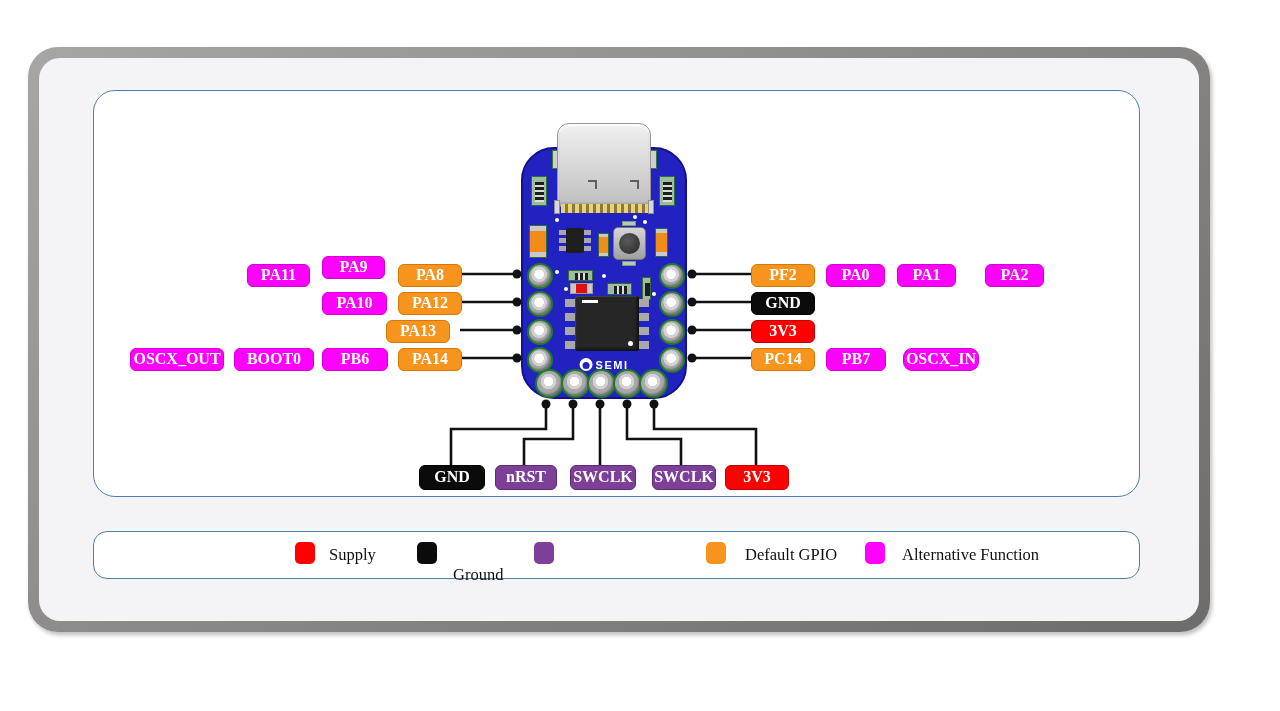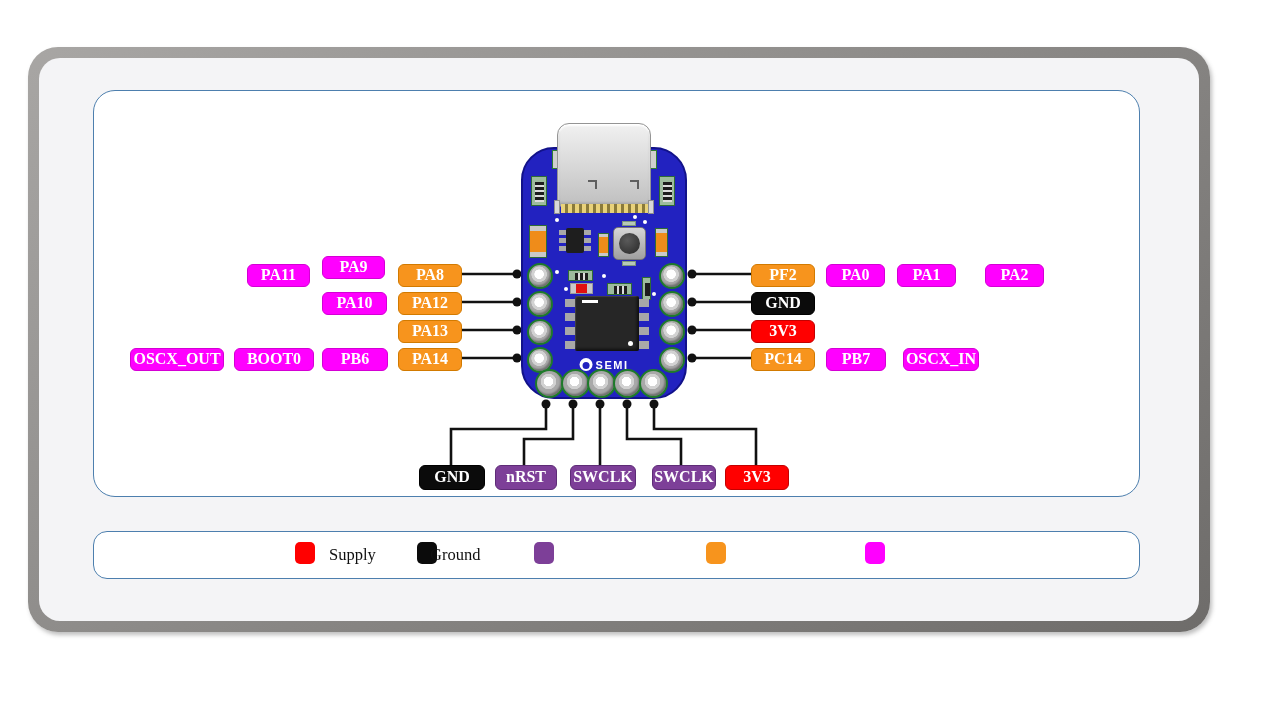--- a/index.html
+++ b/index.html
@@ -211,44 +211,46 @@
       <div class="pad" style="left: 612.5px; top: 368.5px; width: 25px; height: 25px;"></div>
       <div class="pad" style="left: 638.5px; top: 368.5px; width: 25px; height: 25px;"></div>
     </div>
 
   <div id="labels" style="position:absolute;inset:0">
       <div class="pin-label t-alt" style="left: 247px; top: 264px; width: 61px; height: 21px; line-height: 19px;">PA11</div>
       <div class="pin-label t-alt" style="left: 322px; top: 256px; width: 61px; height: 21px; line-height: 19px;">PA9</div>
       <div class="pin-label t-gpio" style="left: 398px; top: 264px; width: 62px; height: 21px; line-height: 19px;">PA8</div>
       <div class="pin-label t-alt" style="left: 322px; top: 292px; width: 63px; height: 21px; line-height: 19px;">PA10</div>
       <div class="pin-label t-gpio" style="left: 398px; top: 292px; width: 62px; height: 21px; line-height: 19px;">PA12</div>
-      <div class="pin-label t-gpio" style="left: 398px; top: 320px; width: 62px; height: 21px; line-height: 19px;">PA13</div>
+      <div class="pin-label t-gpio" style="left: 386px; top: 320px; width: 62px; height: 21px; line-height: 19px;">PA13</div>
       <div class="pin-label t-alt" style="left: 130px; top: 348px; width: 92px; height: 21px; line-height: 19px;">OSCX_OUT</div>
       <div class="pin-label t-alt" style="left: 234px; top: 348px; width: 78px; height: 21px; line-height: 19px;">BOOT0</div>
       <div class="pin-label t-alt" style="left: 322px; top: 348px; width: 64px; height: 21px; line-height: 19px;">PB6</div>
       <div class="pin-label t-gpio" style="left: 398px; top: 348px; width: 62px; height: 21px; line-height: 19px;">PA14</div>
       <div class="pin-label t-gpio" style="left: 751px; top: 264px; width: 62px; height: 21px; line-height: 19px;">PF2</div>
       <div class="pin-label t-alt" style="left: 826px; top: 264px; width: 57px; height: 21px; line-height: 19px;">PA0</div>
       <div class="pin-label t-alt" style="left: 897px; top: 264px; width: 57px; height: 21px; line-height: 19px;">PA1</div>
       <div class="pin-label t-alt" style="left: 969px; top: 264px; width: 57px; height: 21px; line-height: 19px; margin-left: 16px;">PA2</div>
       <div class="pin-label t-ground" style="left: 751px; top: 292px; width: 62px; height: 21px; line-height: 19px;">GND</div>
       <div class="pin-label t-supply" style="left: 751px; top: 320px; width: 62px; height: 21px; line-height: 19px;">3V3</div>
       <div class="pin-label t-gpio" style="left: 751px; top: 348px; width: 62px; height: 21px; line-height: 19px;">PC14</div>
       <div class="pin-label t-alt" style="left: 826px; top: 348px; width: 58px; height: 21px; line-height: 19px;">PB7</div>
-      <div class="pin-label t-alt" style="left: 903px; top: 348px; width: 74px; height: 21px; line-height: 19px;">OSCX_IN</div>
+      <div class="pin-label t-alt" style="left: 903px; top: 348px; width: 74px; height: 21px; line-height: 19px; border-radius: 9px;">OSCX_IN</div>
       <div class="pin-label t-ground" style="left: 419px; top: 465px; width: 64px; height: 23px; line-height: 21px;">GND</div>
       <div class="pin-label t-debug" style="left: 495px; top: 465px; width: 60px; height: 23px; line-height: 21px;">nRST</div>
       <div class="pin-label t-debug" style="left: 570px; top: 465px; width: 64px; height: 23px; line-height: 21px;">SWCLK</div>
       <div class="pin-label t-debug" style="left: 652px; top: 465px; width: 62px; height: 23px; line-height: 21px;">SWCLK</div>
       <div class="pin-label t-supply" style="left: 725px; top: 465px; width: 62px; height: 23px; line-height: 21px;">3V3</div>
     </div>
 
   <div id="legend-items" style="position:absolute;inset:0">
       <span class="legend-swatch t-supply" style="left: 295px;"></span>
       <span class="legend-text" style="left: 329px;">Supply</span>
       <span class="legend-swatch t-ground" style="left: 417px;"></span>
-      <span class="legend-text" style="left: 430px;">Ground</span>
+      <span class="legend-text" style="left: 453px; margin-top: 20px;">Ground</span>
       <span class="legend-swatch t-debug" style="left: 534px;"></span>
       <span class="legend-swatch t-gpio" style="left: 706px;"></span>
+      <span class="legend-text" style="left: 745px;">Default GPIO</span>
       <span class="legend-swatch t-alt" style="left: 865px;"></span>
+      <span class="legend-text" style="left: 902px;">Alternative Function</span>
     </div>
 
 </div>
 
 </body></html>

